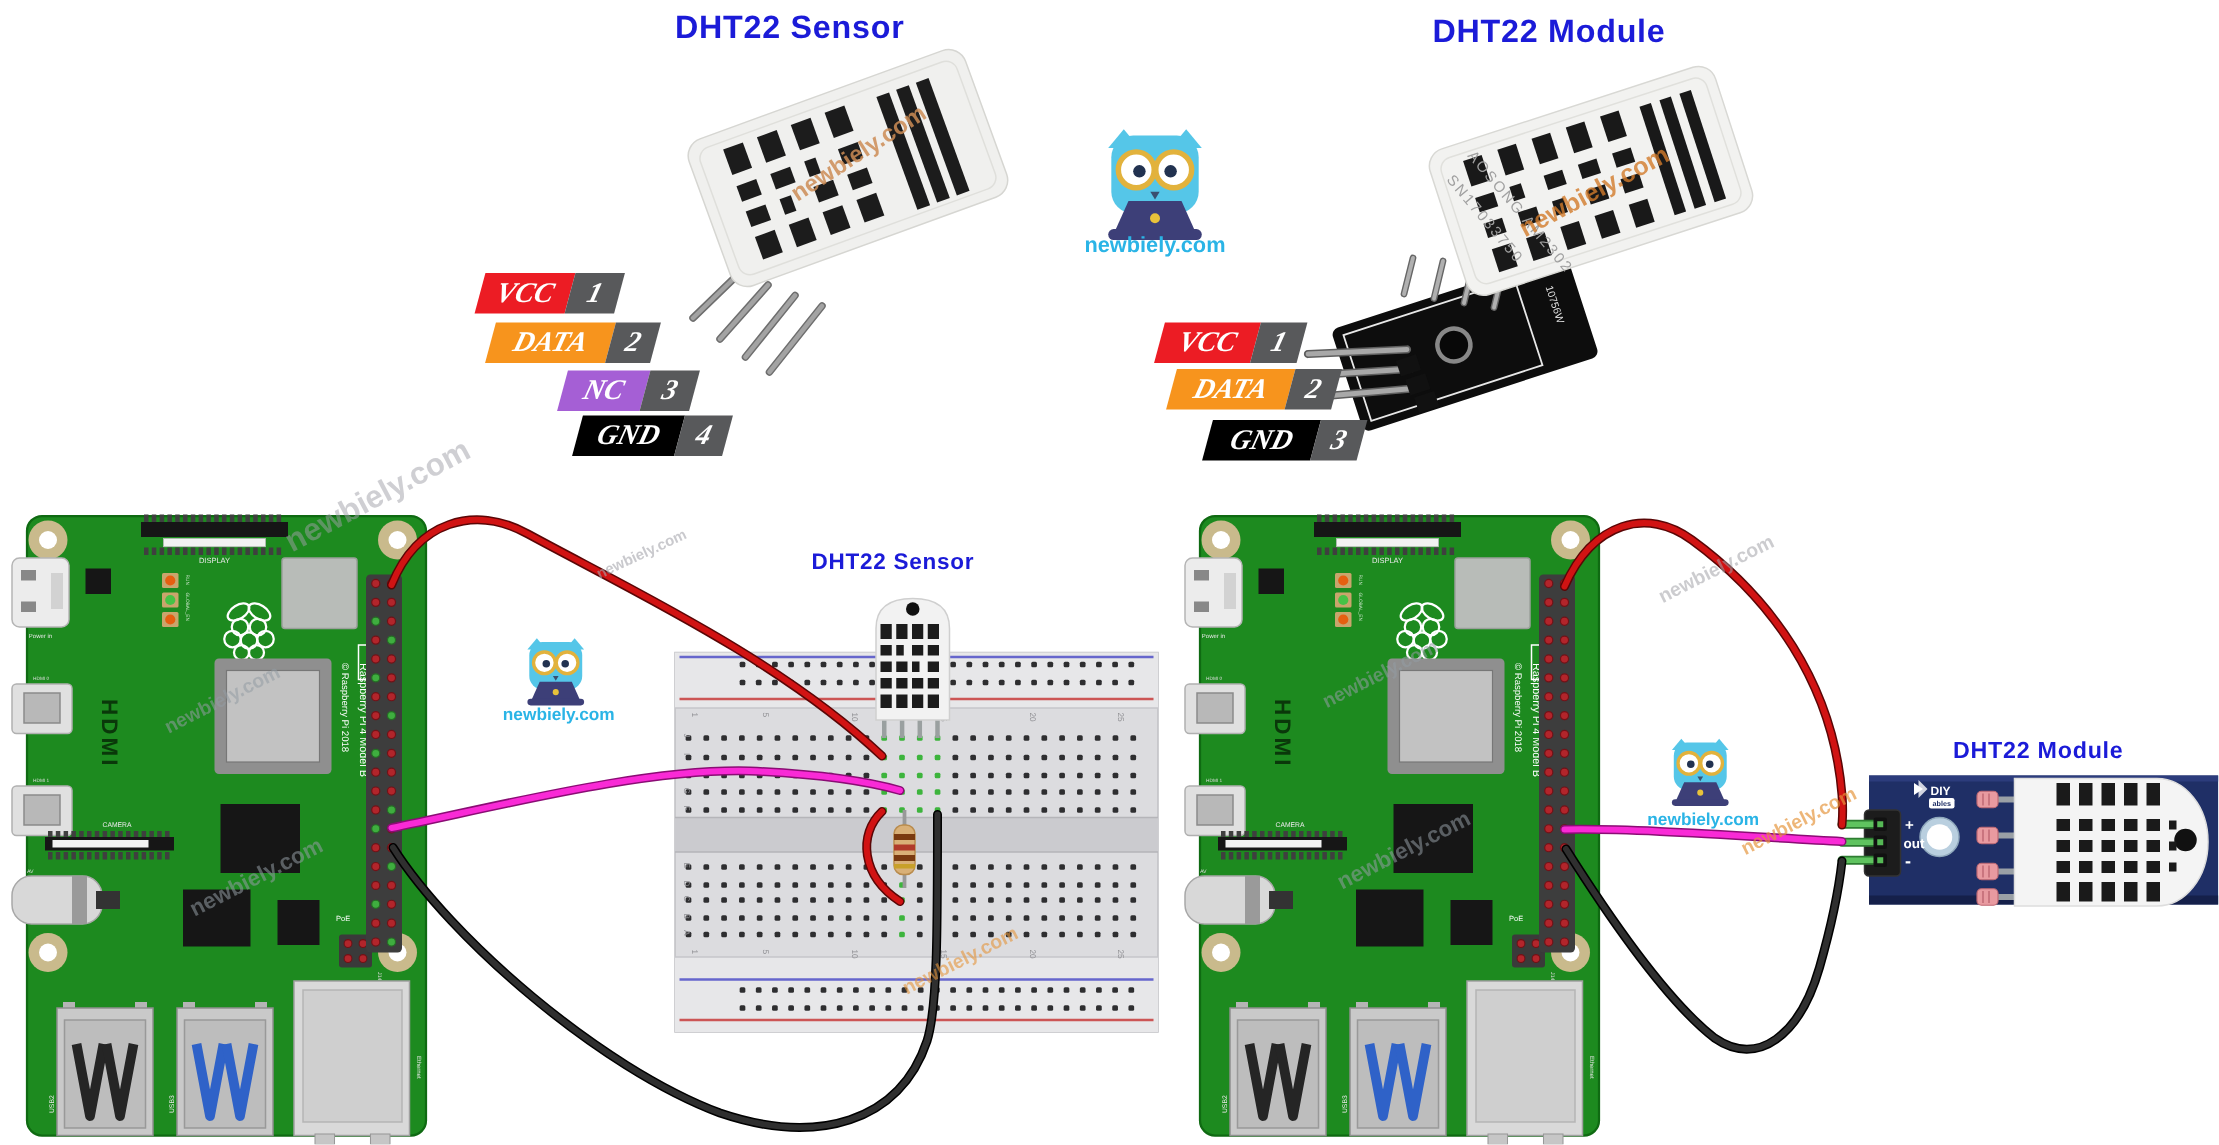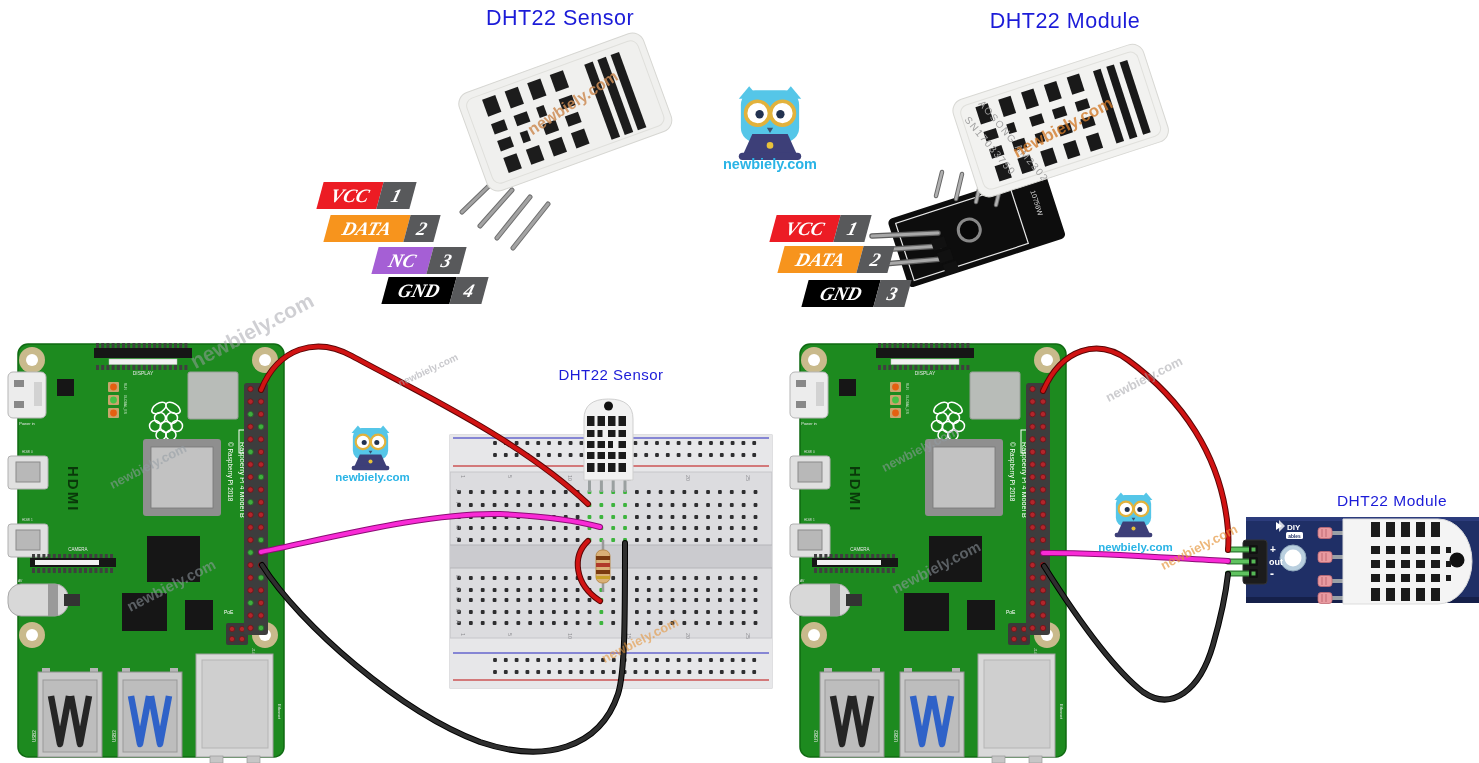--- a/index.html
+++ b/index.html
@@ -1,20 +1,20 @@
 <!DOCTYPE html>
 <html><head>
 <meta charset="utf-8">
 <style>
   html,body{margin:0;padding:0;background:#fff;}
   .canvas{position:relative;width:1479px;height:763px;background:#fff;overflow:hidden;
           font-family:"Liberation Sans",sans-serif;}
   .stage{position:absolute;left:0;top:0;z-index:1;}
   .overlay{position:absolute;left:0;top:0;width:100%;height:100%;z-index:2;pointer-events:none;}
-  .title{position:absolute;font-weight:normal;text-align:center;letter-spacing:.5px;}
+  .title{position:absolute;font-weight:bold;letter-spacing:.5px;}
   .t-big{font-size:21.5px;}
   .t-mid{font-size:15px;}
   .logo-text{position:absolute;font-weight:bold;text-align:center;}
   .wm{position:absolute;font-weight:bold;white-space:nowrap;}
   .plabel{position:absolute;height:27px;display:flex;transform:skewX(-15deg);
           font-family:"Liberation Serif",serif;font-style:italic;font-weight:bold;
           font-size:19px;color:#fff;line-height:27px;text-align:center;}
   .plabel span{display:block;height:27px;}
 </style>
 </head>

